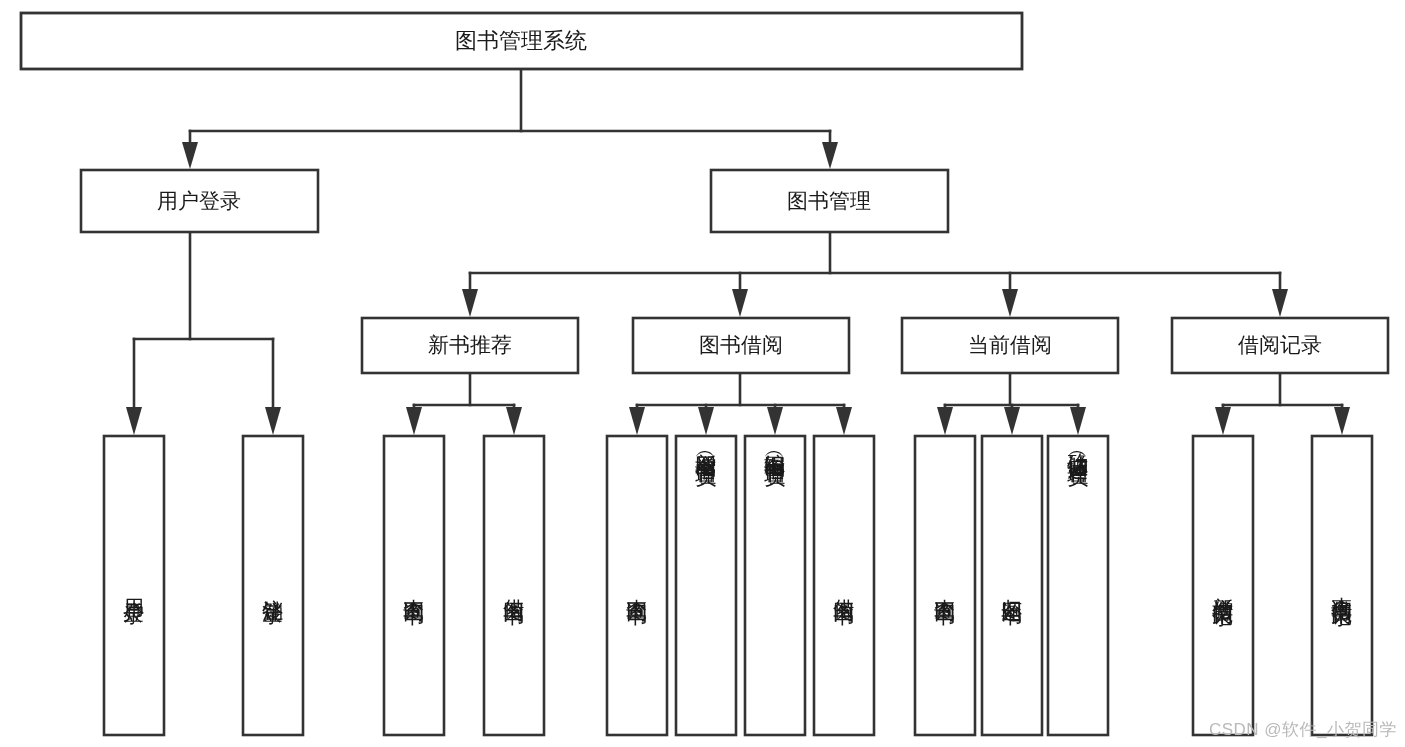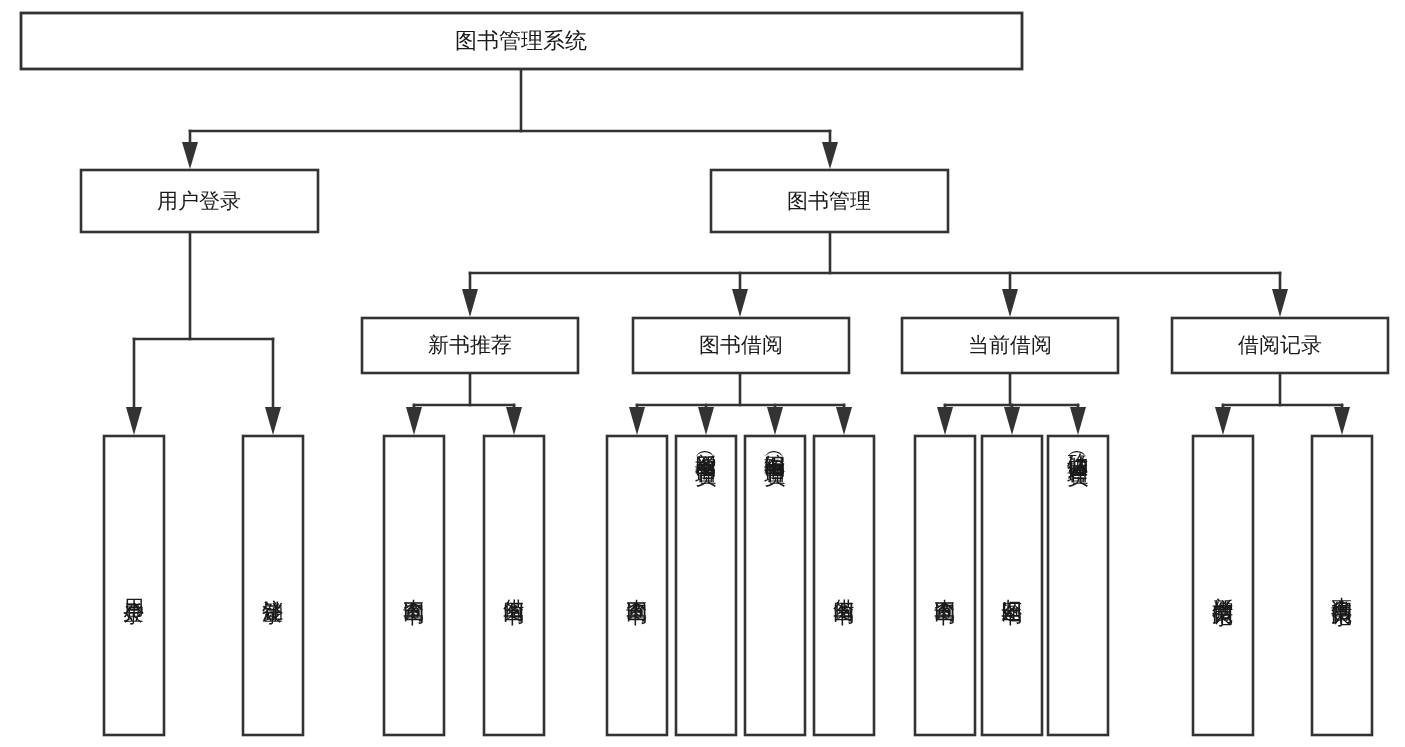--- a/index.html
+++ b/index.html
@@ -255,14 +255,15 @@
     <span class="leaf-label-text">确认归还（管理员）</span>
   </div>
 
   <div class="leaf-label-box" style="left:1193px; top:436px; width:60px; height:299px;">
     <span class="leaf-label-text">新增借阅记录</span>
   </div>
   <div class="leaf-label-box" style="left:1312px; top:436px; width:60px; height:299px;">
     <span class="leaf-label-text">查询借阅记录</span>
   </div>
 
+  <div class="watermark">CSDN @软件_小贺同学</div>
 
 </div>
 
 </body></html>

